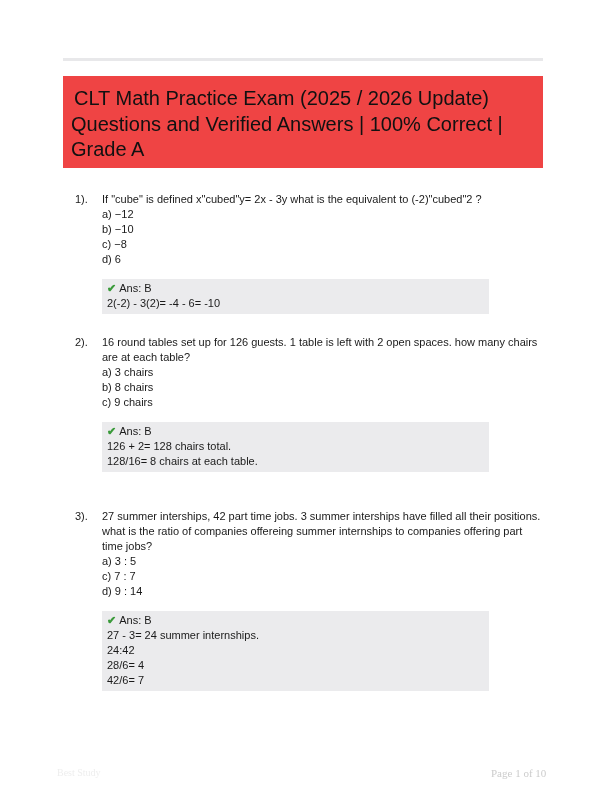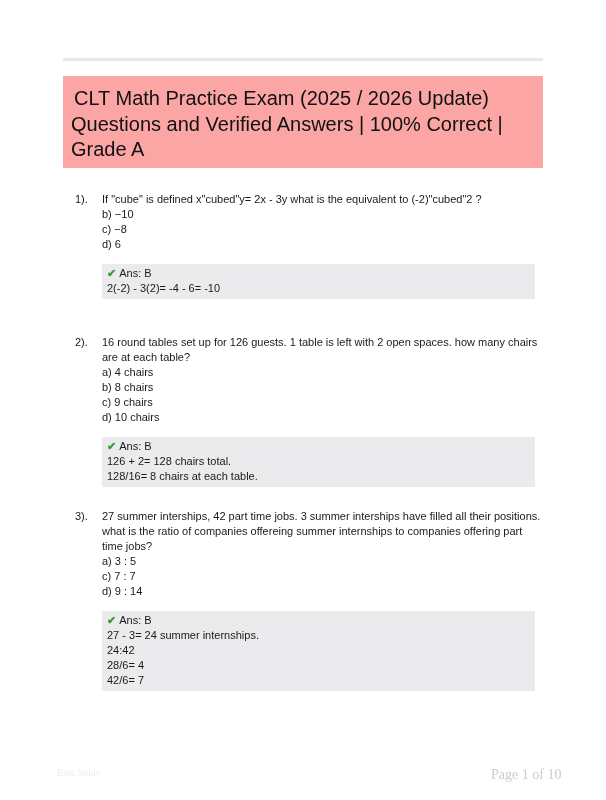--- a/index.html
+++ b/index.html
@@ -1,64 +1,64 @@
 <!DOCTYPE html>
 <html><head>
 <meta charset="utf-8">
 <style>
   html, body { margin:0; padding:0; background:#ffffff; }
   body { width:606px; height:800px; position:relative; overflow:hidden; font-family:"Liberation Sans", sans-serif; color:#1a1a1a; }
   .top-rule { position:absolute; left:63px; top:58px; width:480px; height:3px; background:#e8e8ea; }
-  .title-box { position:absolute; left:63px; top:76px; width:480px; height:92px; background:#fca5a5; box-sizing:border-box; padding:10px 8px 0 8px; }
+  .title-box { position:absolute; left:63px; top:76px; width:480px; height:92px; background:#ef4444; box-sizing:border-box; padding:10px 8px 0 8px; }
   .title { font-size:20px; line-height:25.5px; color:#111; margin:0; font-weight:normal; }
   .title .l1 { padding-left:3px; display:block; }
   .q { position:absolute; left:63px; width:480px; }
   .qnum { position:absolute; left:12px; top:0; font-size:11px; line-height:15px; }
   .qbody { margin-left:39px; font-size:11px; line-height:15px; width:440px; }
   .opt { display:block; }
-  .ans { margin-left:39px; margin-top:12px; background:#ebebed; width:433px; padding:2px 5px 3px 5px; box-sizing:border-box; font-size:11px; line-height:15px; }
+  .ans { margin-left:39px; margin-top:12px; background:#ebebed; width:387px; padding:2px 5px 3px 5px; box-sizing:border-box; font-size:11px; line-height:15px; }
   .check { color:#3a9a3a; font-weight:bold; margin-right:3px; font-size:11px; }
   .footer-left { position:absolute; left:57px; top:767px; font-family:"Liberation Serif", serif; font-size:10px; color:#eeeeee; }
-  .footer-right { position:absolute; left:491px; top:767px; font-family:"Liberation Serif", serif; font-size:14px; color:#cccccc; }
+  .footer-right { position:absolute; left:491px; top:767px; font-family:"Liberation Serif", serif; font-size:11px; color:#cccccc; }
 </style>
 </head>
 <body>
 
 <div class="top-rule"></div>
 
 <div class="title-box">
   <h1 class="title">
     <span class="l1">CLT Math Practice Exam (2025 / 2026 Update)</span>
     <span style="display:block">Questions and Verified Answers | 100% Correct |</span>
     <span style="display:block">Grade A</span>
   </h1>
 </div>
 
 <div class="q" style="top:192px">
   <span class="qnum">1).</span>
   <div class="qbody">
     <span class="opt">If "cube" is defined x"cubed"y= 2x - 3y what is the equivalent to (-2)"cubed"2 ?</span>
+    <span class="opt">a) −12</span>
     <span class="opt">b) −10</span>
     <span class="opt">c) −8</span>
     <span class="opt">d) 6</span>
   </div>
   <div class="ans">
     <span class="check">✔</span><span>Ans: B</span>
     <span class="opt">2(-2) - 3(2)= -4 - 6= -10</span>
   </div>
 </div>
 
 <div class="q" style="top:335px">
   <span class="qnum">2).</span>
   <div class="qbody">
     <span class="opt">16 round tables set up for 126 guests. 1 table is left with 2 open spaces. how many chairs are at each table?</span>
-    <span class="opt">a) 4 chairs</span>
+    <span class="opt">a) 3 chairs</span>
     <span class="opt">b) 8 chairs</span>
     <span class="opt">c) 9 chairs</span>
-    <span class="opt">d) 10 chairs</span>
   </div>
   <div class="ans">
     <span class="check">✔</span><span>Ans: B</span>
     <span class="opt">126 + 2= 128 chairs total.</span>
     <span class="opt">128/16= 8 chairs at each table.</span>
   </div>
 </div>
 
 <div class="q" style="top:509px">
   <span class="qnum">3).</span>

